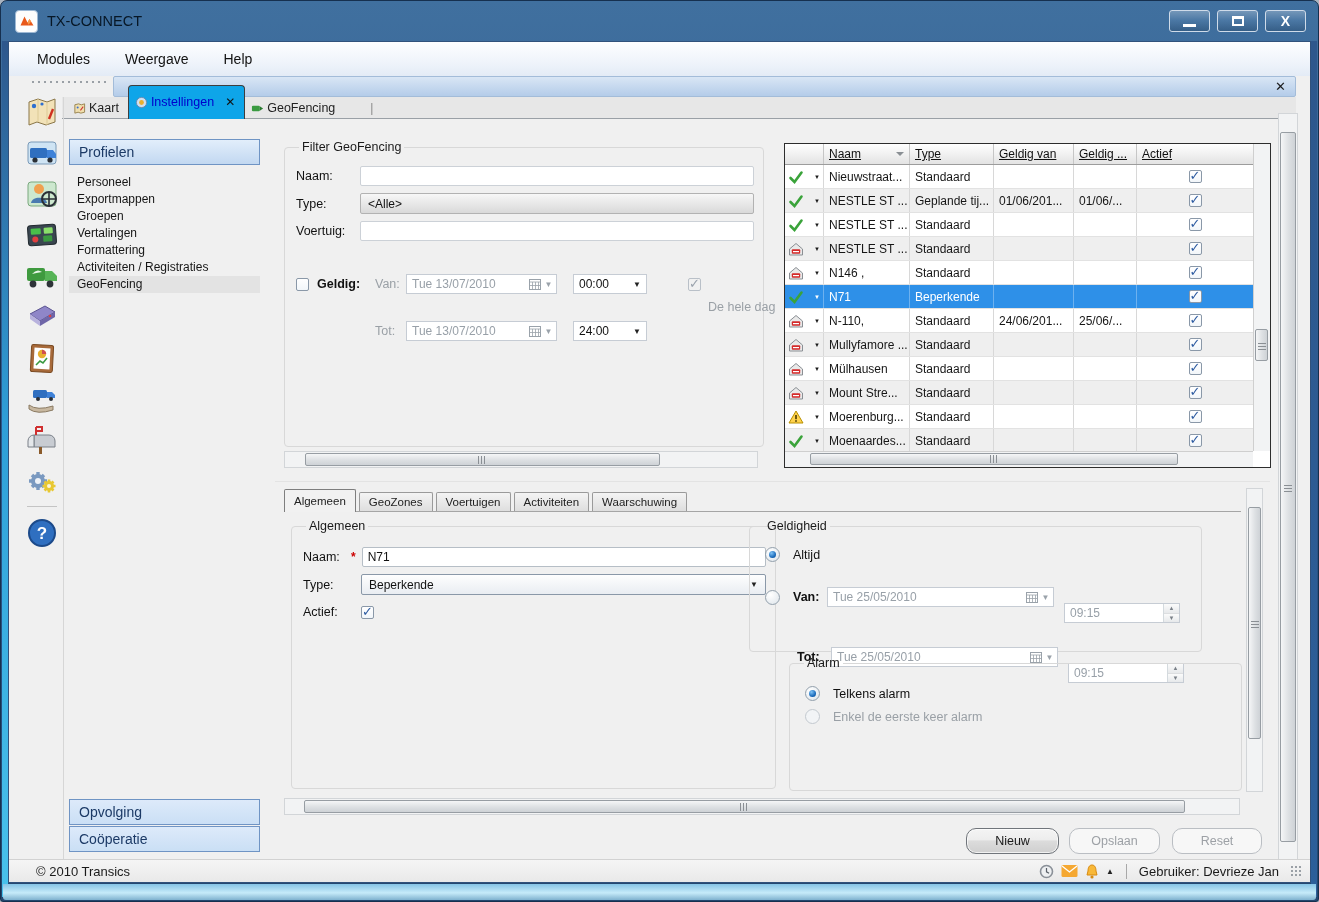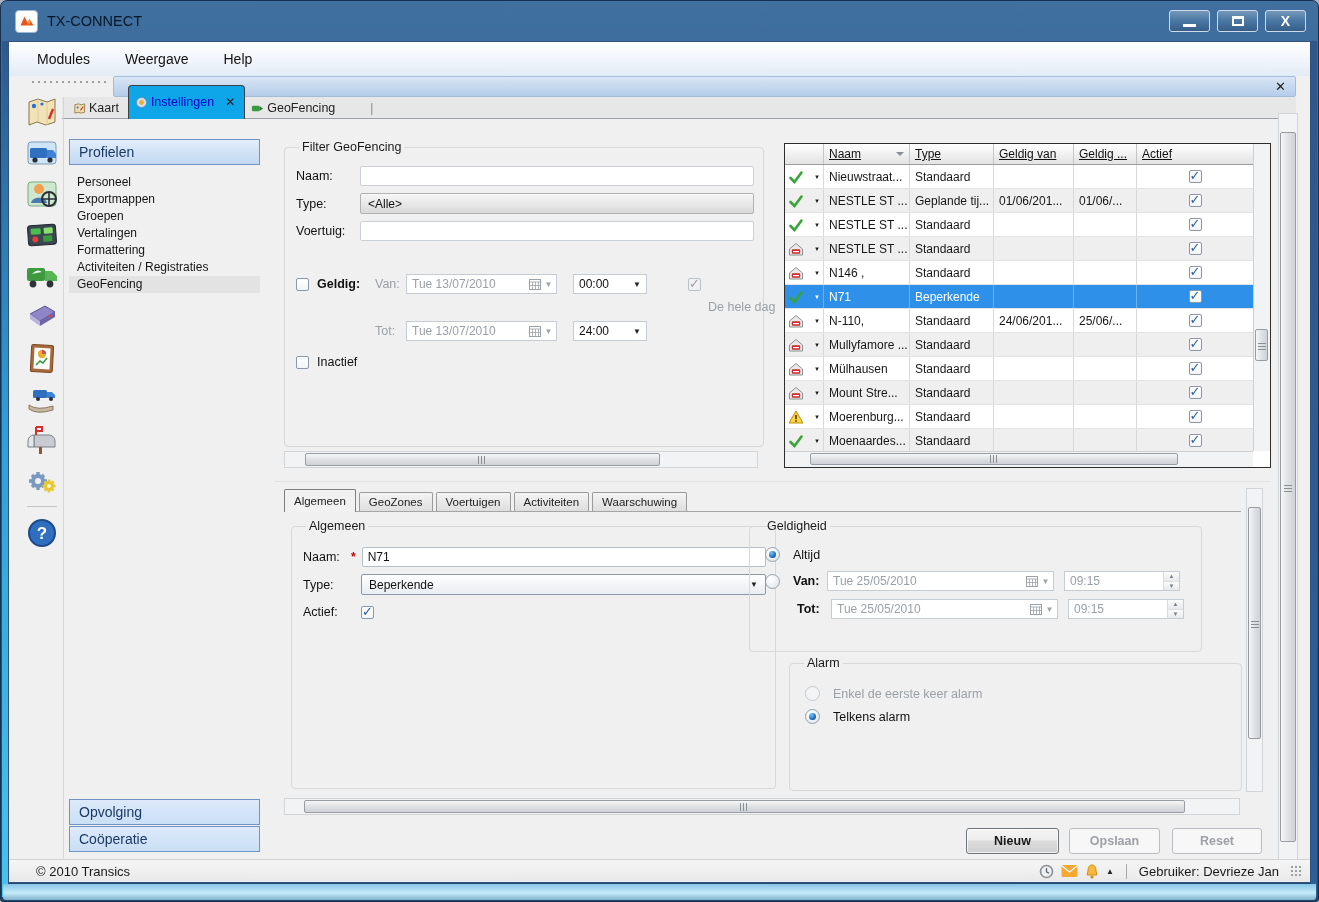--- a/index.html
+++ b/index.html
@@ -67,21 +67,21 @@
   .cb.checked::after { content:"✓"; position:absolute; left:0; top:-3px; font-size:13px; font-weight:bold; color:#2c5aa0; }
   .cb.disabled { border-color:#b9c0c8; background:#f1f1f1; }
   .cb.disabled.checked::after { color:#9aa2ac; }
   .radio { width:15px; height:15px; border-radius:50%; border:1px solid #93a0ac; background:radial-gradient(circle at 35% 30%,#fff,#dde4ea); position:relative; flex:none; }
   .radio.sel::after { content:""; position:absolute; inset:3px; border-radius:50%; background:radial-gradient(circle at 35% 30%,#7fc3f7,#1767b8 65%,#0a4a90); }
   .radio.disabled { border-color:#c3c9cf; background:#f2f4f6; }
   .datefield { height:20px; background:#fff; border:1px solid #c6ccd4; display:flex; align-items:center; font-size:12px; color:#98a0a8; padding-left:5px; flex:none; }
   .datefield .dtext { flex:1; white-space:nowrap; }
   .datefield .dd { width:15px; text-align:center; color:#9aa2aa; font-size:8px; }
   .timecombo { height:20px; width:74px; background:#fff; border:1px solid #c6ccd4; display:flex; align-items:center; padding:8px 5px; font-size:12px; color:#111; flex:none; }
-  .timespin { height:20px; background:#fff; border:1px solid #c6ccd4; display:flex; align-items:center; padding-left:5px; font-size:12px; color:#98a0a8; flex:none; }
+  .timespin { height:20px; background:#fff; border:1px solid #c6ccd4; display:flex; align-items:center; padding-left:5px; font-size:12px; color:#98a0a8; flex:none;margin-top:32px; }
   .spin { margin-left:auto; width:16px; height:100%; display:flex; flex-direction:column; border-left:1px solid #d4dade; }
   .spin span { flex:1; display:flex; align-items:center; justify-content:center; font-size:6px; color:#7a8088; background:linear-gradient(#fbfbfb,#e7e9eb); }
   .spin span + span { border-top:1px solid #dcdee0; }
   .sub-label { color:#9aa0a6; font-size:12.5px; flex:none; }
   .b-label { color:#111; font-size:12.5px; font-weight:bold; flex:none; }
   .req { color:#cc0000; font-weight:bold; margin:0 6px 0 2px; }
 
   
   .sb { background:#f2f3f4; border:1px solid #d2d5d8; position:absolute; }
   .sb .tri { position:absolute; width:0; height:0; border:4px solid transparent; }
@@ -111,21 +111,21 @@
   .t-arrow { font-size:6px; color:#1a1a1a; }
   .t-row.selected .t-arrow { color:#fff; }
   .t-vscroll { position:absolute; top:0; right:0; bottom:16px; width:17px; background:#f2f3f4; border-left:1px solid #cfcfcf; }
   .t-hscroll { position:absolute; left:0; right:17px; bottom:0; height:16px; background:#f2f3f4; border-top:1px solid #cfcfcf; }
 
   
   .dtabs { position:absolute; left:275px; top:447px; width:957px; height:23px; display:flex; align-items:flex-end; border-bottom:1px solid #a5a5a5; }
   .dtab { margin-right:3px; padding:0 9px; font-size:11.5px; color:#222; background:linear-gradient(180deg,#f4f4f4,#dedede); border:1px solid #9a9a9a; border-bottom:none; border-radius:2px 2px 0 0; height:19px; display:flex; align-items:center; }
   .dtab.active { background:#f1f1f1; height:23px; margin-bottom:-1px; border-color:#7e7e7e; }
 
-  .btn { position:absolute; height:26px; border:1px solid #70757b; border-radius:3px; background:linear-gradient(180deg,#f4f4f4 0%,#ededed 45%,#dcdcdc 50%,#cfcfcf 100%); font-size:12.5px; color:#1a1a1a; display:flex; align-items:center; justify-content:center; box-shadow:inset 0 0 0 1px rgba(255,255,255,.7);font-weight:bold; }
+  .btn { position:absolute; height:26px; border:1px solid #70757b; border-radius:10px; background:linear-gradient(180deg,#f4f4f4 0%,#ededed 45%,#dcdcdc 50%,#cfcfcf 100%); font-size:12.5px; color:#1a1a1a; display:flex; align-items:center; justify-content:center; box-shadow:inset 0 0 0 1px rgba(255,255,255,.7); }
   .btn.disabled { background:#f7f7f7; border-color:#babec3; color:#9da1a6; box-shadow:none; }
 
   
   .statusbar { position:absolute; left:0; right:0; bottom:0; height:23px; background:linear-gradient(180deg,#f5f5f5,#e9e9e9); border-top:1px solid #d2d2d2; display:flex; align-items:center; font-size:13px; color:#1a1a1a; padding:0 8px 0 27px; }
   .sb-right { margin-left:auto; display:flex; align-items:center; gap:7px; }
   .sb-sep { width:1px; height:15px; background:#a8a8a8; margin:0 5px; }
   .sb-up { font-size:8px; color:#222; }
   .sb-grip { width:12px; height:12px; margin-left:4px; background-image:radial-gradient(#9aa0a6 1px, transparent 1.2px); background-size:4px 4px; background-position:bottom right; }
 
   .section-line { position:absolute; left:266px; top:439px; right:40px; height:1px; background:#e3e3e3; }
@@ -363,24 +363,20 @@
               <rect x="0.5" y="1.5" width="11" height="10" fill="#fff" stroke="#9aa2aa"></rect>
               <path d="M0.5 4 H11.5 M3.5 4 V11.5 M6.5 4 V11.5 M9.5 4 V11.5 M0.5 7.5 H11.5" stroke="#9aa2aa" stroke-width="0.8" fill="none"></path>
             </svg>
           <span class="dd">▼</span>
         </div>
         <div class="timecombo" style="margin-left:16px;">
           <span>24:00</span>
           <span class="dd">▼</span>
         </div>
       </div>
-      <div class="f-row" style="margin-top:14px;">
-        <span class="cb"></span>
-        <span style="margin-left:8px; font-size:12.5px; color:#111;">Inactief</span>
-      </div>
     </fieldset>
 
     <div class="sb" style="left:275px; top:409px; width:474px; height:17px;">
       <span class="tri tri-left" style="left:4px; top:4px;"></span>
       <div class="thumb" style="left:20px; top:1px; width:355px; height:13px;">
           <span class="grip-h"></span>
         </div>
       <span class="tri tri-right" style="right:4px; top:4px;"></span>
     </div>
 
@@ -680,26 +676,26 @@
               <span>▲</span>
               <span>▼</span>
             </span>
         </div>
       </div>
     </fieldset>
 
     <fieldset style="left:780px; top:614px; width:453px; height:135px;">
       <legend>Alarm</legend>
       <div class="f-row" style="margin-top:8px;">
+        <span class="radio sel" style="margin-left:4px;"></span>
+        <span style="margin-left:13px; font-size:12.5px; color:#111;">Telkens alarm</span>
+      </div>
+      <div class="f-row" style="margin-top:8px;">
         <span class="radio disabled" style="margin-left:4px;"></span>
         <span class="sub-label" style="margin-left:13px;">Enkel de eerste keer alarm</span>
-      </div>
-      <div class="f-row" style="margin-top:8px;">
-        <span class="radio sel" style="margin-left:4px;"></span>
-        <span style="margin-left:13px; font-size:12.5px; color:#111;">Telkens alarm</span>
       </div>
     </fieldset>
 
     <div class="sb" style="left:1237px; top:446px; width:17px; height:304px;">
       <span class="tri tri-up" style="left:4px; top:5px;"></span>
       <div class="thumb v" style="left:1px; top:18px; width:13px; height:232px;">
           <span class="grip-v"></span>
         </div>
       <span class="tri tri-down" style="left:4px; bottom:5px;"></span>
     </div>

